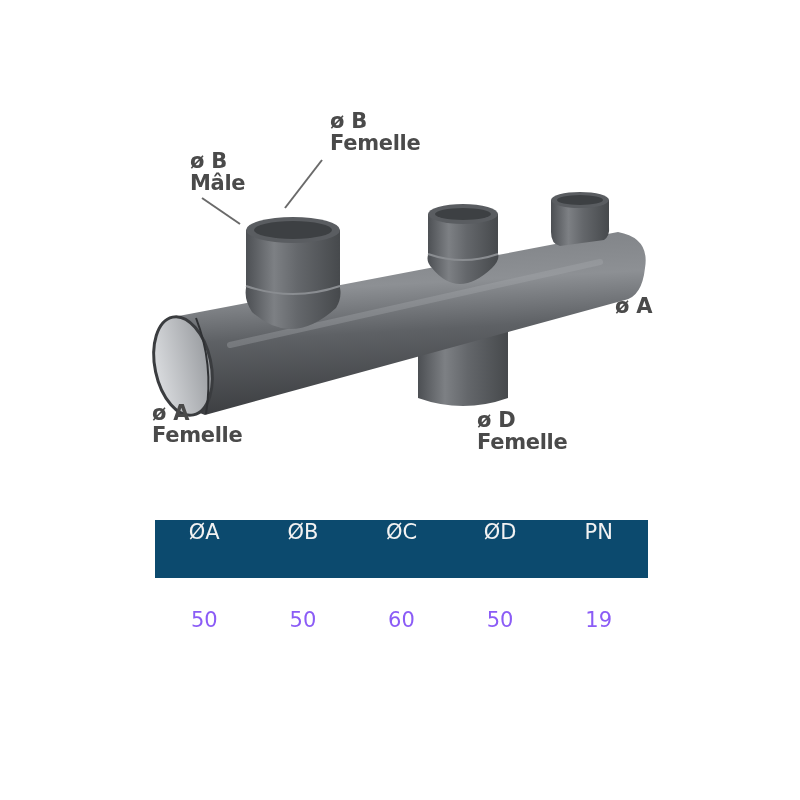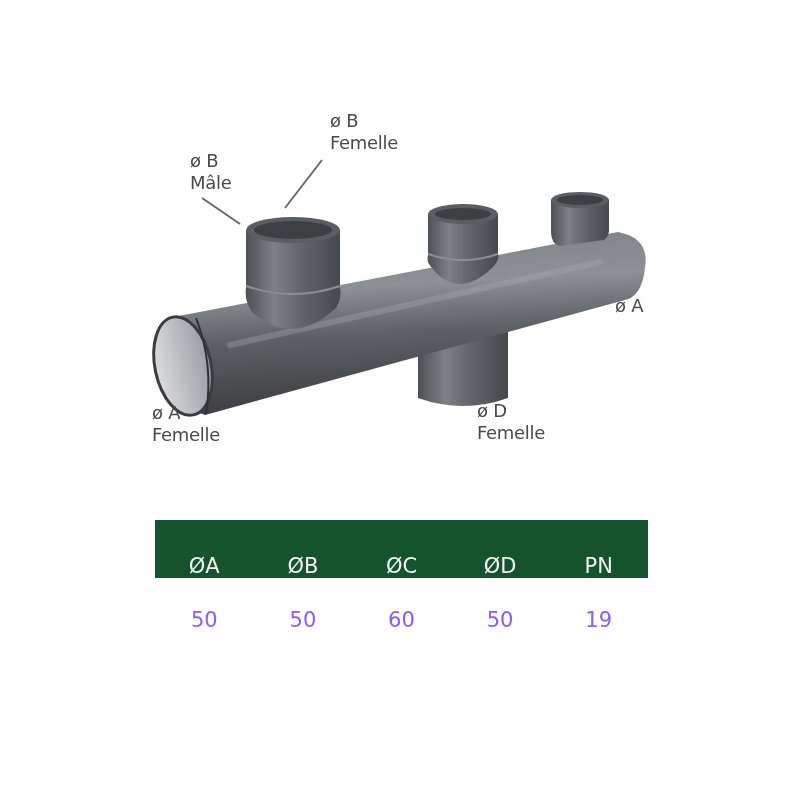--- a/index.html
+++ b/index.html
@@ -1,20 +1,20 @@
 <!DOCTYPE html>
 <html><head>
 <meta charset="utf-8">
 <style>
   html, body { margin:0; padding:0; background:#ffffff; }
   body { width:800px; height:800px; position:relative; overflow:hidden; font-family:"DejaVu Sans", sans-serif; }
   .illus { position:absolute; left:0; top:0; width:800px; height:500px; }
-  .lbl { position:absolute; color:#4a4a4a; font-weight:normal; font-size:18px; line-height:22px; font-family:"DejaVu Sans", sans-serif; letter-spacing:-0.3px; }
+  .lbl { position:absolute; color:#4a4a4a; font-weight:bold; font-size:21px; line-height:22px; font-family:"DejaVu Sans", sans-serif; letter-spacing:-0.3px; }
   .spec-table { position:absolute; left:155px; top:520px; width:493px; }
-  .spec-head { display:flex; background:#14532d; height:58px; align-items:flex-end; }
+  .spec-head { display:flex; background:#0c4a6e; height:58px; align-items:flex-start; }
   .spec-row { display:flex; height:84px; align-items:center; }
   .cell { flex:1; text-align:center; font-family:"DejaVu Sans", sans-serif; font-size:21px; }
   .spec-head .cell { color:#f2f2f2; }
   .spec-row .cell { color:#8b5cf6; }
 </style>
 </head>
 <body>
 
 <svg class="illus" viewBox="0 0 800 500" xmlns="http://www.w3.org/2000/svg">
   <defs>
@@ -85,21 +85,21 @@
 
 <div class="lbl" style="left:615px; top:295px;">
   <div>ø A</div>
 </div>
 
 <div class="lbl" style="left:152px; top:402px;">
   <div>ø A</div>
   <div>Femelle</div>
 </div>
 
-<div class="lbl" style="left:477px; top:400px;">
+<div class="lbl" style="left:477px; top:409px;">
   <div>ø D</div>
   <div>Femelle</div>
 </div>
 
 <div class="spec-table">
   <div class="spec-head">
     <div class="cell">ØA</div>
     <div class="cell">ØB</div>
     <div class="cell">ØC</div>
     <div class="cell">ØD</div>

